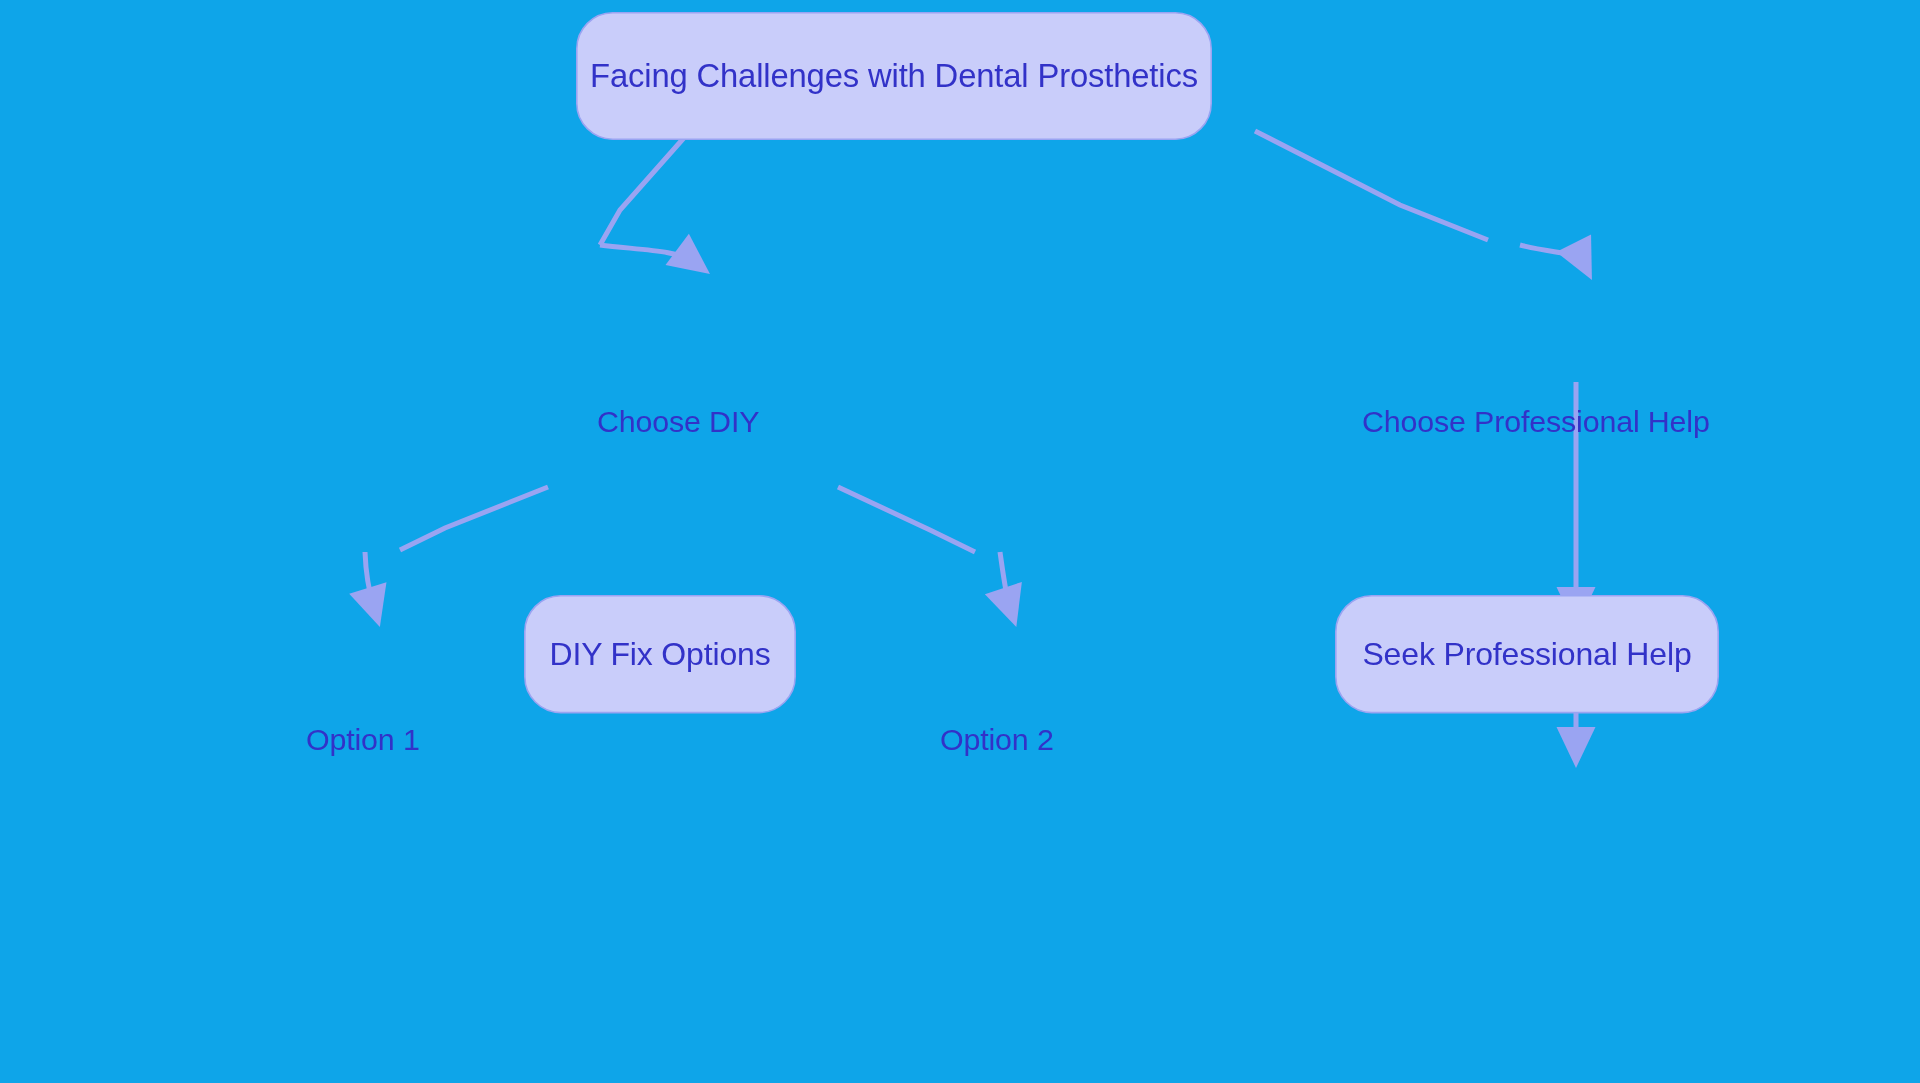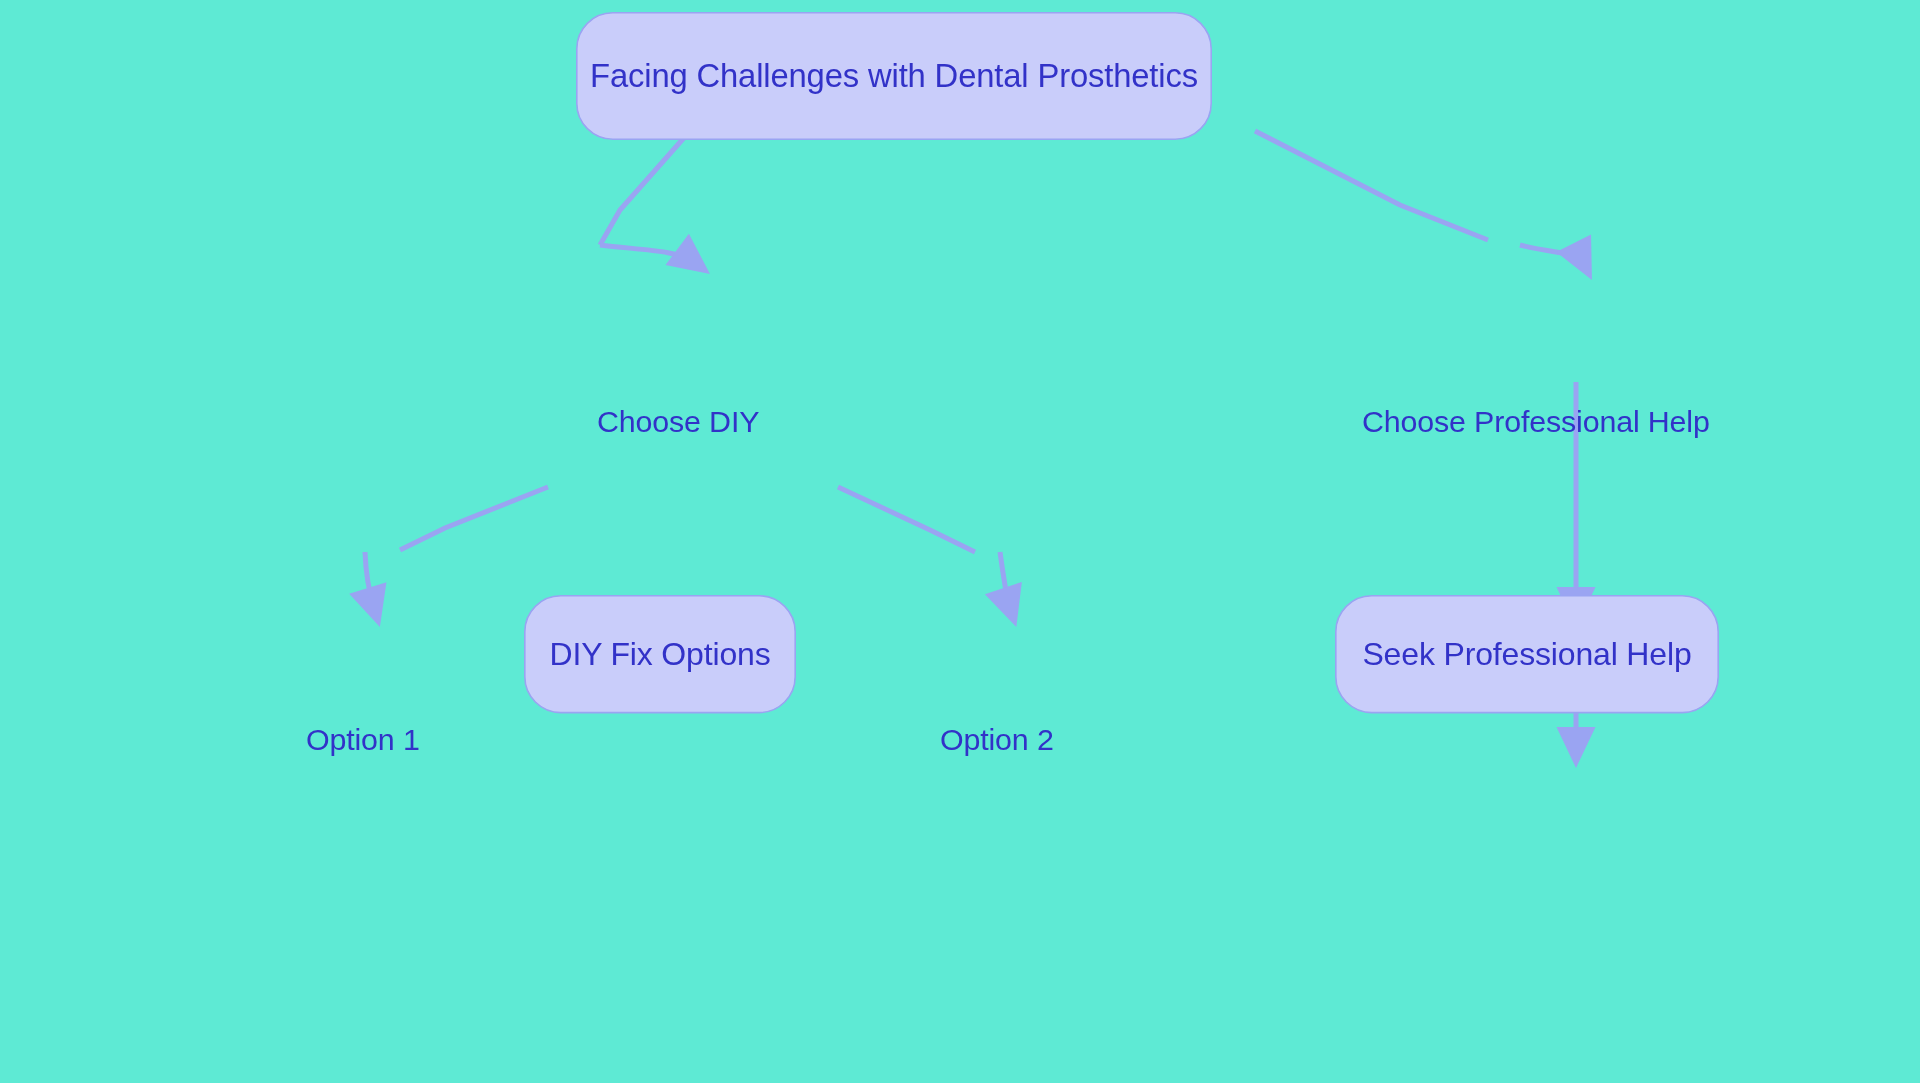--- a/index.html
+++ b/index.html
@@ -10,21 +10,21 @@
   body {
     width: 1920px;
     height: 1083px;
     font-family: "Liberation Sans", sans-serif;
     overflow: hidden;
   }
   #canvas {
     position: relative;
     width: 1920px;
     height: 1083px;
-    background: #5eead4;
+    background: #0ea5e9;
     text-align: right;
   }
   #edge-layer {
     position: absolute;
     inset: 0;
     width: 1920px;
     height: 1083px;
     pointer-events: none;
   }
   .node {

